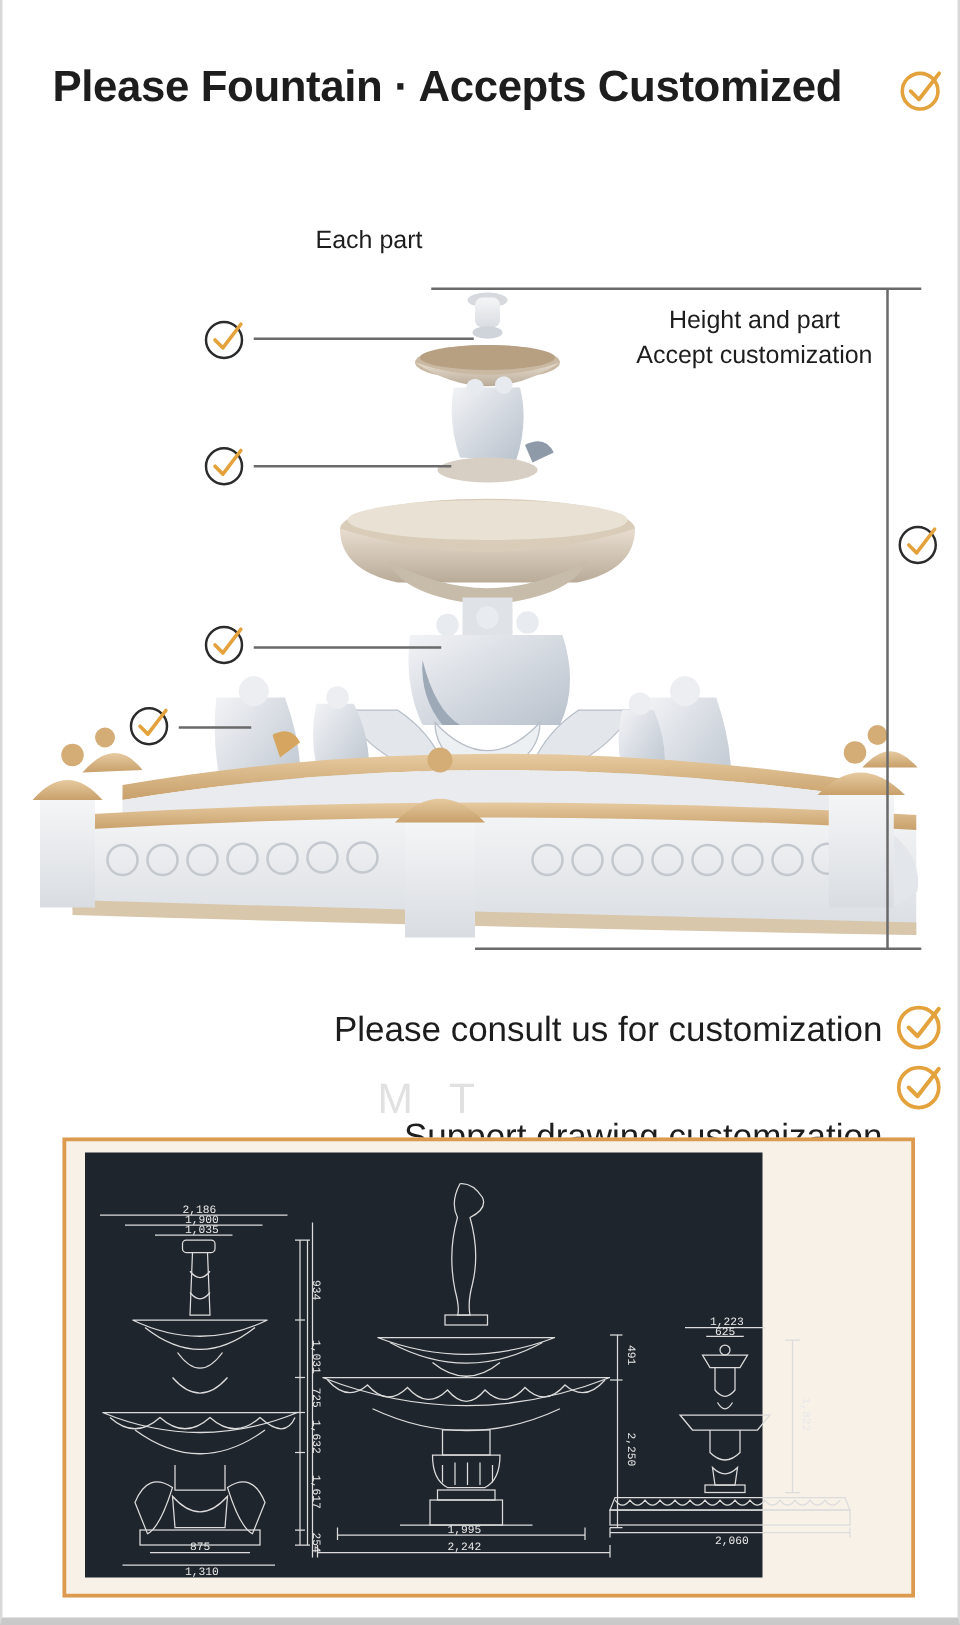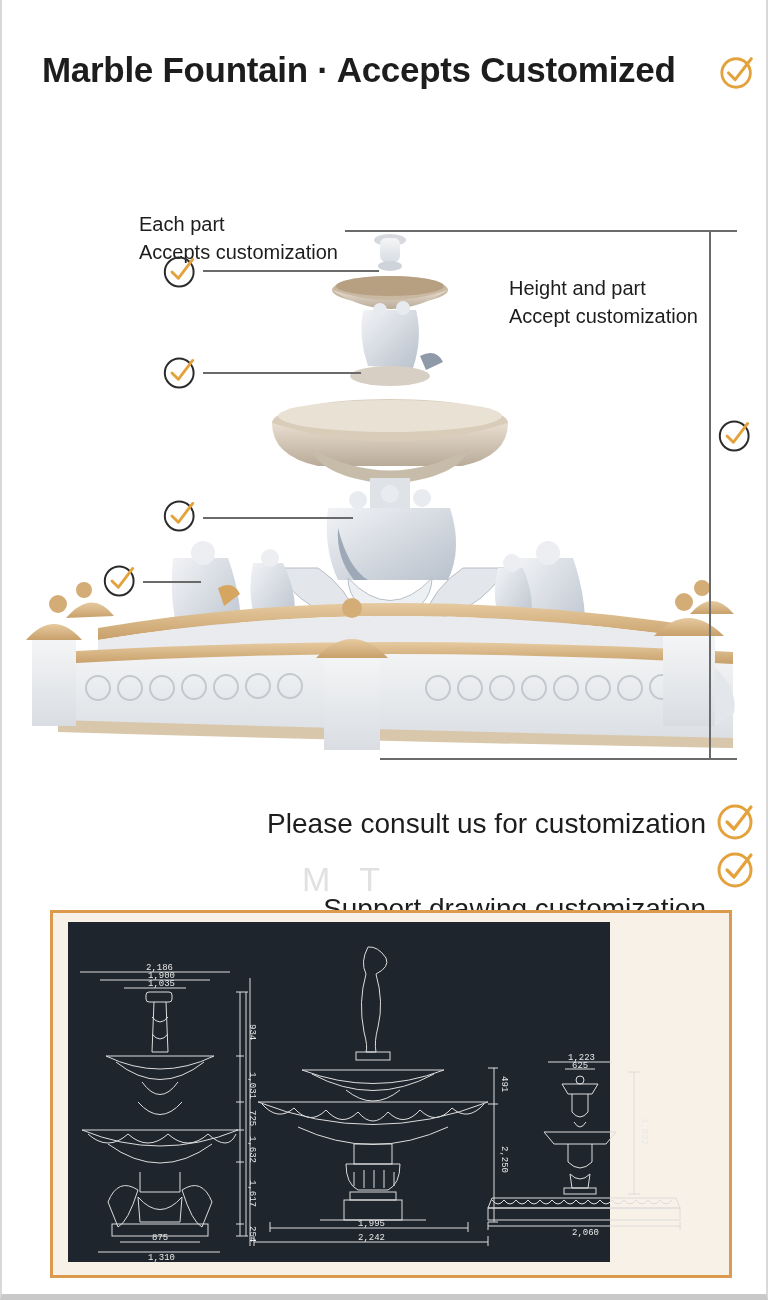--- a/index.html
+++ b/index.html
@@ -4,21 +4,21 @@
 <style>
   * { box-sizing: border-box; margin: 0; padding: 0; }
   html, body { width: 768px; height: 1300px; background: #ffffff; overflow: hidden; }
   body { position: relative; font-family: "Liberation Sans", "DejaVu Sans", sans-serif; color: #1e1e1e; }
 
   .page-frame { position: absolute; left: 0; top: 0; width: 768px; height: 1300px; border-left: 2px solid #d9d9d9; border-right: 2px solid #d9d9d9; border-bottom: 6px solid #c9c9c9; }
 
   .title { position: absolute; left: 42px; top: 50px; font-size: 35px; font-weight: bold; letter-spacing: -0.3px; color: #1d1d1d; white-space: nowrap; }
   .title-check { position: absolute; left: 719px; top: 53px; width: 38px; height: 38px; }
 
-  .label-right { position: absolute; text-align: left; font-size: 20px; line-height: 28px; color: #1d1d1d; white-space: nowrap; margin-top: 32px; }
+  .label-right { position: absolute; text-align: center; font-size: 20px; line-height: 28px; color: #1d1d1d; white-space: nowrap; }
   .label-each { right: 430px; top: 178px; }
   .label-hw { right: 70px; top: 242px; }
 
   .hline { position: absolute; height: 2px; background: #6a6a6a; }
   .vline { position: absolute; width: 2px; background: #6a6a6a; }
 
   .check { position: absolute; width: 36px; height: 36px; }
 
   .fountain { position: absolute; left: 18px; top: 228px; width: 730px; height: 540px; }
 
@@ -30,29 +30,28 @@
   .cad-frame { position: absolute; left: 50px; top: 910px; width: 682px; height: 368px; border: 3px solid #dc9a4e; background: #f7f1e8; }
   .cad-board { position: absolute; left: 68px; top: 922px; width: 542px; height: 340px; background: #1f252c; }
   .cad-svg { position: absolute; left: 0; top: 0; width: 646px; height: 340px; }
   .dim { fill: #e8e8e8; font-size: 9px; font-family: "Liberation Mono", "DejaVu Sans Mono", monospace; }
 </style>
 </head>
 <body>
 
 <div class="page-frame"></div>
 
-<div class="title">Marble Fountain · Accepts Customized</div>
+<div class="title">Please Fountain · Accepts Customized</div>
 <svg class="title-check" viewBox="0 0 40 40">
   <circle cx="18" cy="21" r="15" fill="none" stroke="#e4a23c" stroke-width="3"></circle>
   <path d="M10 21 L17 28 L34 6" fill="none" stroke="#e4a23c" stroke-width="3.2" stroke-linecap="round" stroke-linejoin="round"></path>
 </svg>
 
 <div class="label-right label-each">
   <div>Each part</div>
-  <div>Accepts customization</div>
 </div>
 <div class="label-right label-hw">
   <div>Height and part</div>
   <div>Accept customization</div>
 </div>
 
 <svg class="fountain" viewBox="0 0 730 540">
   <defs>
     <linearGradient id="marble" x1="0" y1="0" x2="0" y2="1">
       <stop offset="0" stop-color="#f4f5f6"></stop>

